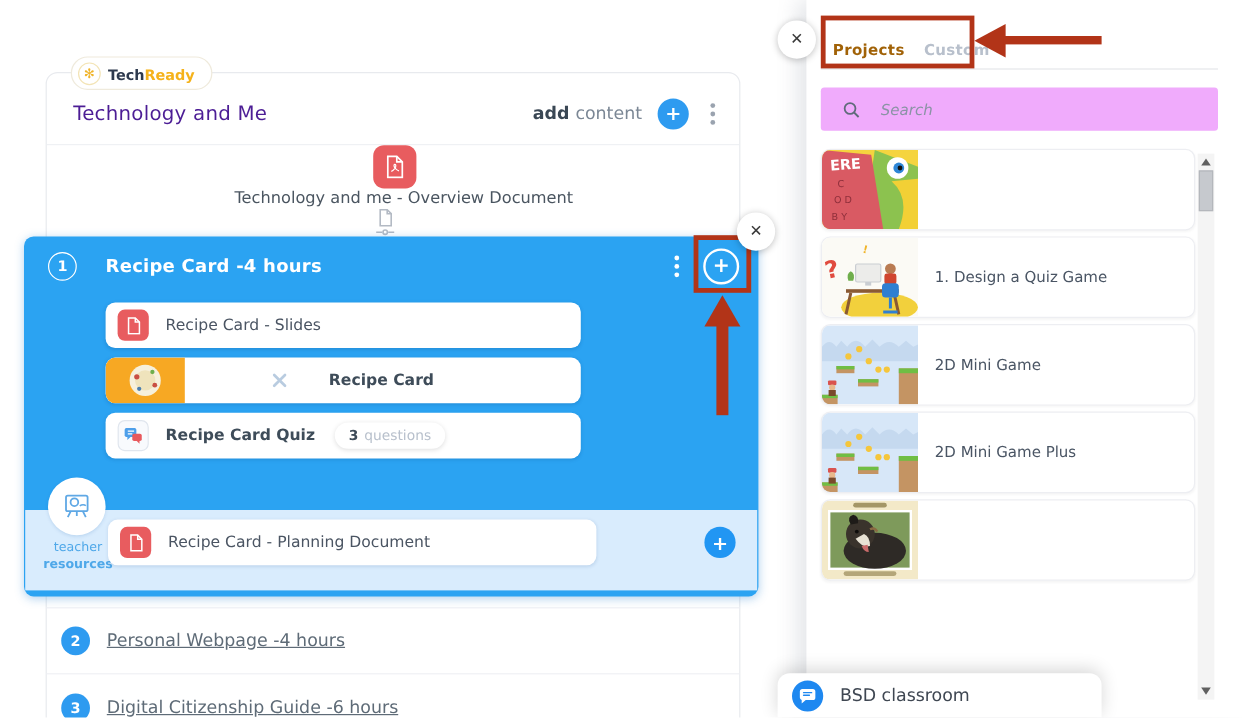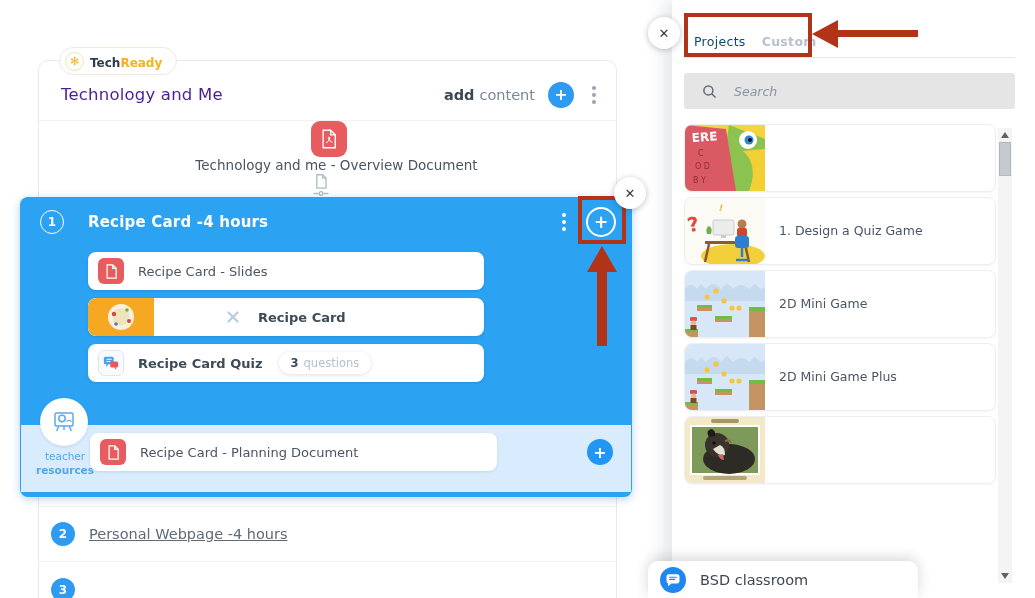--- a/index.html
+++ b/index.html
@@ -63,21 +63,21 @@
     align-items:center; margin-bottom:8px; box-shadow:0 1px 3px rgba(0,60,120,.18);
     padding:0 10px; cursor:pointer; }
   .pdf-icon-sm{ width:26px; height:26px; border-radius:6px; background:#E85C5F; flex-shrink:0;
     display:flex; align-items:center; justify-content:center; }
   .mod-label{ margin-left:14px; font-size:13px; color:#4B5563; }
   .mod-label-strong{ font-weight:700; color:#3E4C59; }
   .thumb-row{ padding:0; overflow:hidden; }
   .row-thumb{ width:66px; height:38px; background:#F7A823; border-radius:8px 0 0 8px; flex-shrink:0;
     display:flex; align-items:center; justify-content:center; }
   .game-icon{ margin-left:70px; display:flex; }
-  .thumb-row .mod-label{ margin-left:16px; }
+  .thumb-row .mod-label{ margin-left:32px; }
   .quiz-icon{ width:26px; height:26px; border-radius:6px; border:1px solid #E0E6EE; background:#F8FAFD;
     flex-shrink:0; display:flex; align-items:center; justify-content:center; }
   .q-pill{ margin-left:16px; display:flex; gap:5px; align-items:center; background:#fff;
     border-radius:12px; padding:4px 12px; box-shadow:0 1px 4px rgba(0,0,0,.13); font-size:11.5px; }
   .q-count{ font-weight:700; color:#3E4C59; }
   .q-word{ color:#B8C0CC; }
 
   .teacher-strip{ position:absolute; left:1px; right:1px; bottom:5px; height:67px; background:#D9ECFD; }
   .teacher-circle{ position:absolute; left:19px; top:-27px; width:48px; height:48px; background:#fff;
     border-radius:50%; display:flex; align-items:center; justify-content:center; box-shadow:0 1px 3px rgba(0,80,160,.15); }
@@ -111,24 +111,24 @@
   .arrow-left-head{ position:absolute; left:812px; top:20px; width:0; height:0;
     border-top:14px solid transparent; border-bottom:14px solid transparent;
     border-right:26px solid #B23418; z-index:20; }
   .arrow-left-shaft{ position:absolute; left:836px; top:30px; width:82px; height:7px;
     background:#B23418; z-index:20; }
 
   
   .right-panel{ position:absolute; left:672px; top:0; width:363px; height:598px; background:#fff;
     box-shadow:-8px 0 16px rgba(110,120,140,.18); z-index:10; }
   .tabs-row{ position:absolute; left:22px; top:34px; display:flex; gap:16px; font-size:12.5px; letter-spacing:.3px; }
-  .tab-active{ color:#0c4a6e; font-weight:400; cursor:pointer; }
+  .tab-active{ color:#a16207; font-weight:700; cursor:pointer; }
   .tab-inactive{ color:#B8C0CC; font-weight:600; cursor:pointer; }
   .tabs-divider{ position:absolute; left:12px; width:331px; top:57px; border-bottom:1px solid #E4E6EA; }
-  .search-bar{ position:absolute; left:12px; top:73px; width:331px; height:36px; background:#e5e5e5;
+  .search-bar{ position:absolute; left:12px; top:73px; width:331px; height:36px; background:#f0abfc;
     border-radius:3px; display:flex; align-items:center; padding-left:18px; gap:17px; }
   .search-input{ border:none; background:transparent; outline:none; font-style:italic;
     font-size:12.5px; color:#5A6474; width:230px; font-family:inherit; }
   .search-input::placeholder{ color:#8A93A5; opacity:1; }
 
   .project-list{ position:absolute; left:12px; top:124px; width:312px; }
   .project-card{ height:68px; border:1px solid #EDEEF2; border-radius:8px; background:#fff;
     display:flex; align-items:center; margin-bottom:5px; overflow:hidden;
     box-shadow:0 1px 2px rgba(0,0,0,.04); cursor:pointer; }
   .thumb{ width:80px; height:66px; flex-shrink:0; }
@@ -198,20 +198,21 @@
       <div>resource</div>
     </div>
   </div>
 
   <div class="section-row sec2">
     <span class="num-filled">2</span>
     <span class="section-title">Personal Webpage -4 hours</span>
   </div>
   <div class="section-row sec3">
     <span class="num-filled">3</span>
+    <span class="section-title">Digital Citizenship Guide -6 hours</span>
   </div>
 </div>
 
 <div class="module-card">
   <div class="module-header">
     <span class="num-outline">1</span>
     <span class="module-title">Recipe Card -4 hours</span>
     <div class="kebab kebab-white">
         <i></i>
         <i></i>

